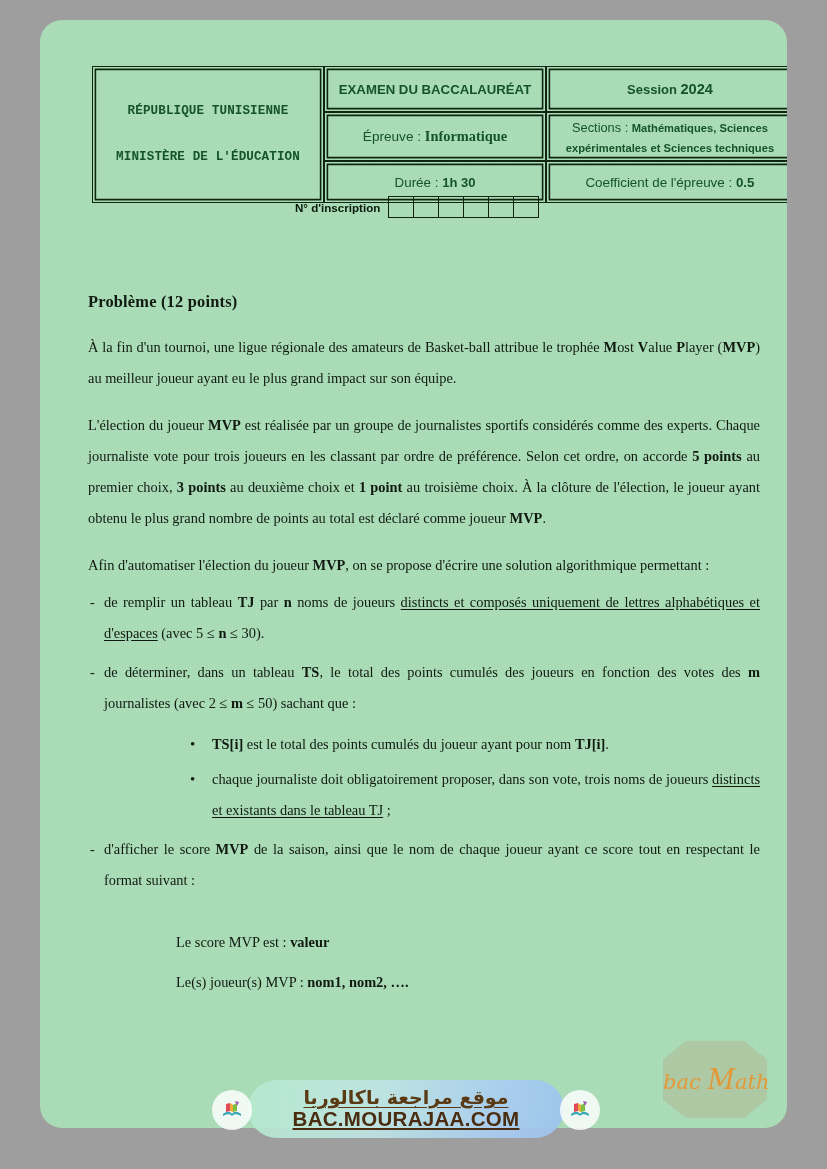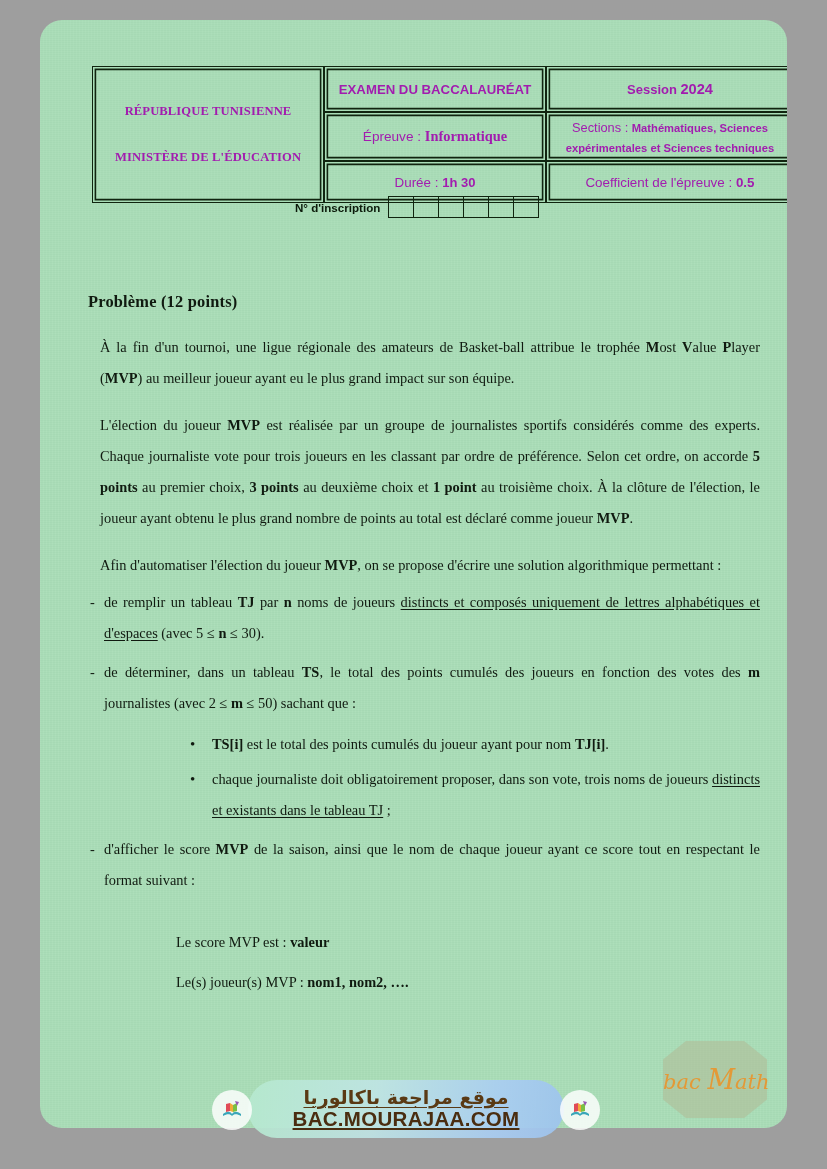--- a/index.html
+++ b/index.html
@@ -56,26 +56,26 @@
     border-collapse: separate;
     border-spacing: 0;
     table-layout: fixed;
   }
   table.header-table td{
     border: 1.6px solid #10240f;
     box-shadow: inset 0 0 0 1.6px #a9ddb7, inset 0 0 0 3.2px #10240f;
     padding: 4px 6px;
     text-align: center;
     vertical-align: middle;
-    color: #a21caf;
+    color: #14532d;
     background: transparent;
   }
   td.cell-ministry{
     width: 218px;
-    font-family: Liberation Serif, serif;
+    font-family: Liberation Mono, monospace;
     font-weight: bold;
     font-size: 12.6px;
     letter-spacing: .1px;
     line-height: 1.2;
     height: 103px;
   }
   td.cell-ministry .m-line{ display:block; }
   td.cell-ministry .m-line.first{ margin-bottom: 30px; }
 
   td.cell-exam{
@@ -166,21 +166,21 @@
   h1.problem-title{
     font-family: "Liberation Serif", "DejaVu Serif", serif;
     font-weight: bold;
     font-size: 16.4px;
     margin: 0 0 20px 0;
     letter-spacing: .2px;
   }
   p.para{
     font-size: 14.4px;
     line-height: 31px;
-    margin: 0 0 16px 12px;
+    margin: 0 0 16px 0;
     text-align: justify;
     text-justify: inter-word;
   }
   p.para.tight{ margin-bottom: 6px; }
   b, strong{ font-weight: bold; }
   .u{ text-decoration: underline; text-underline-offset: 2px; }
 
   ul.dash-list{
     list-style: none;
     margin: 0;

